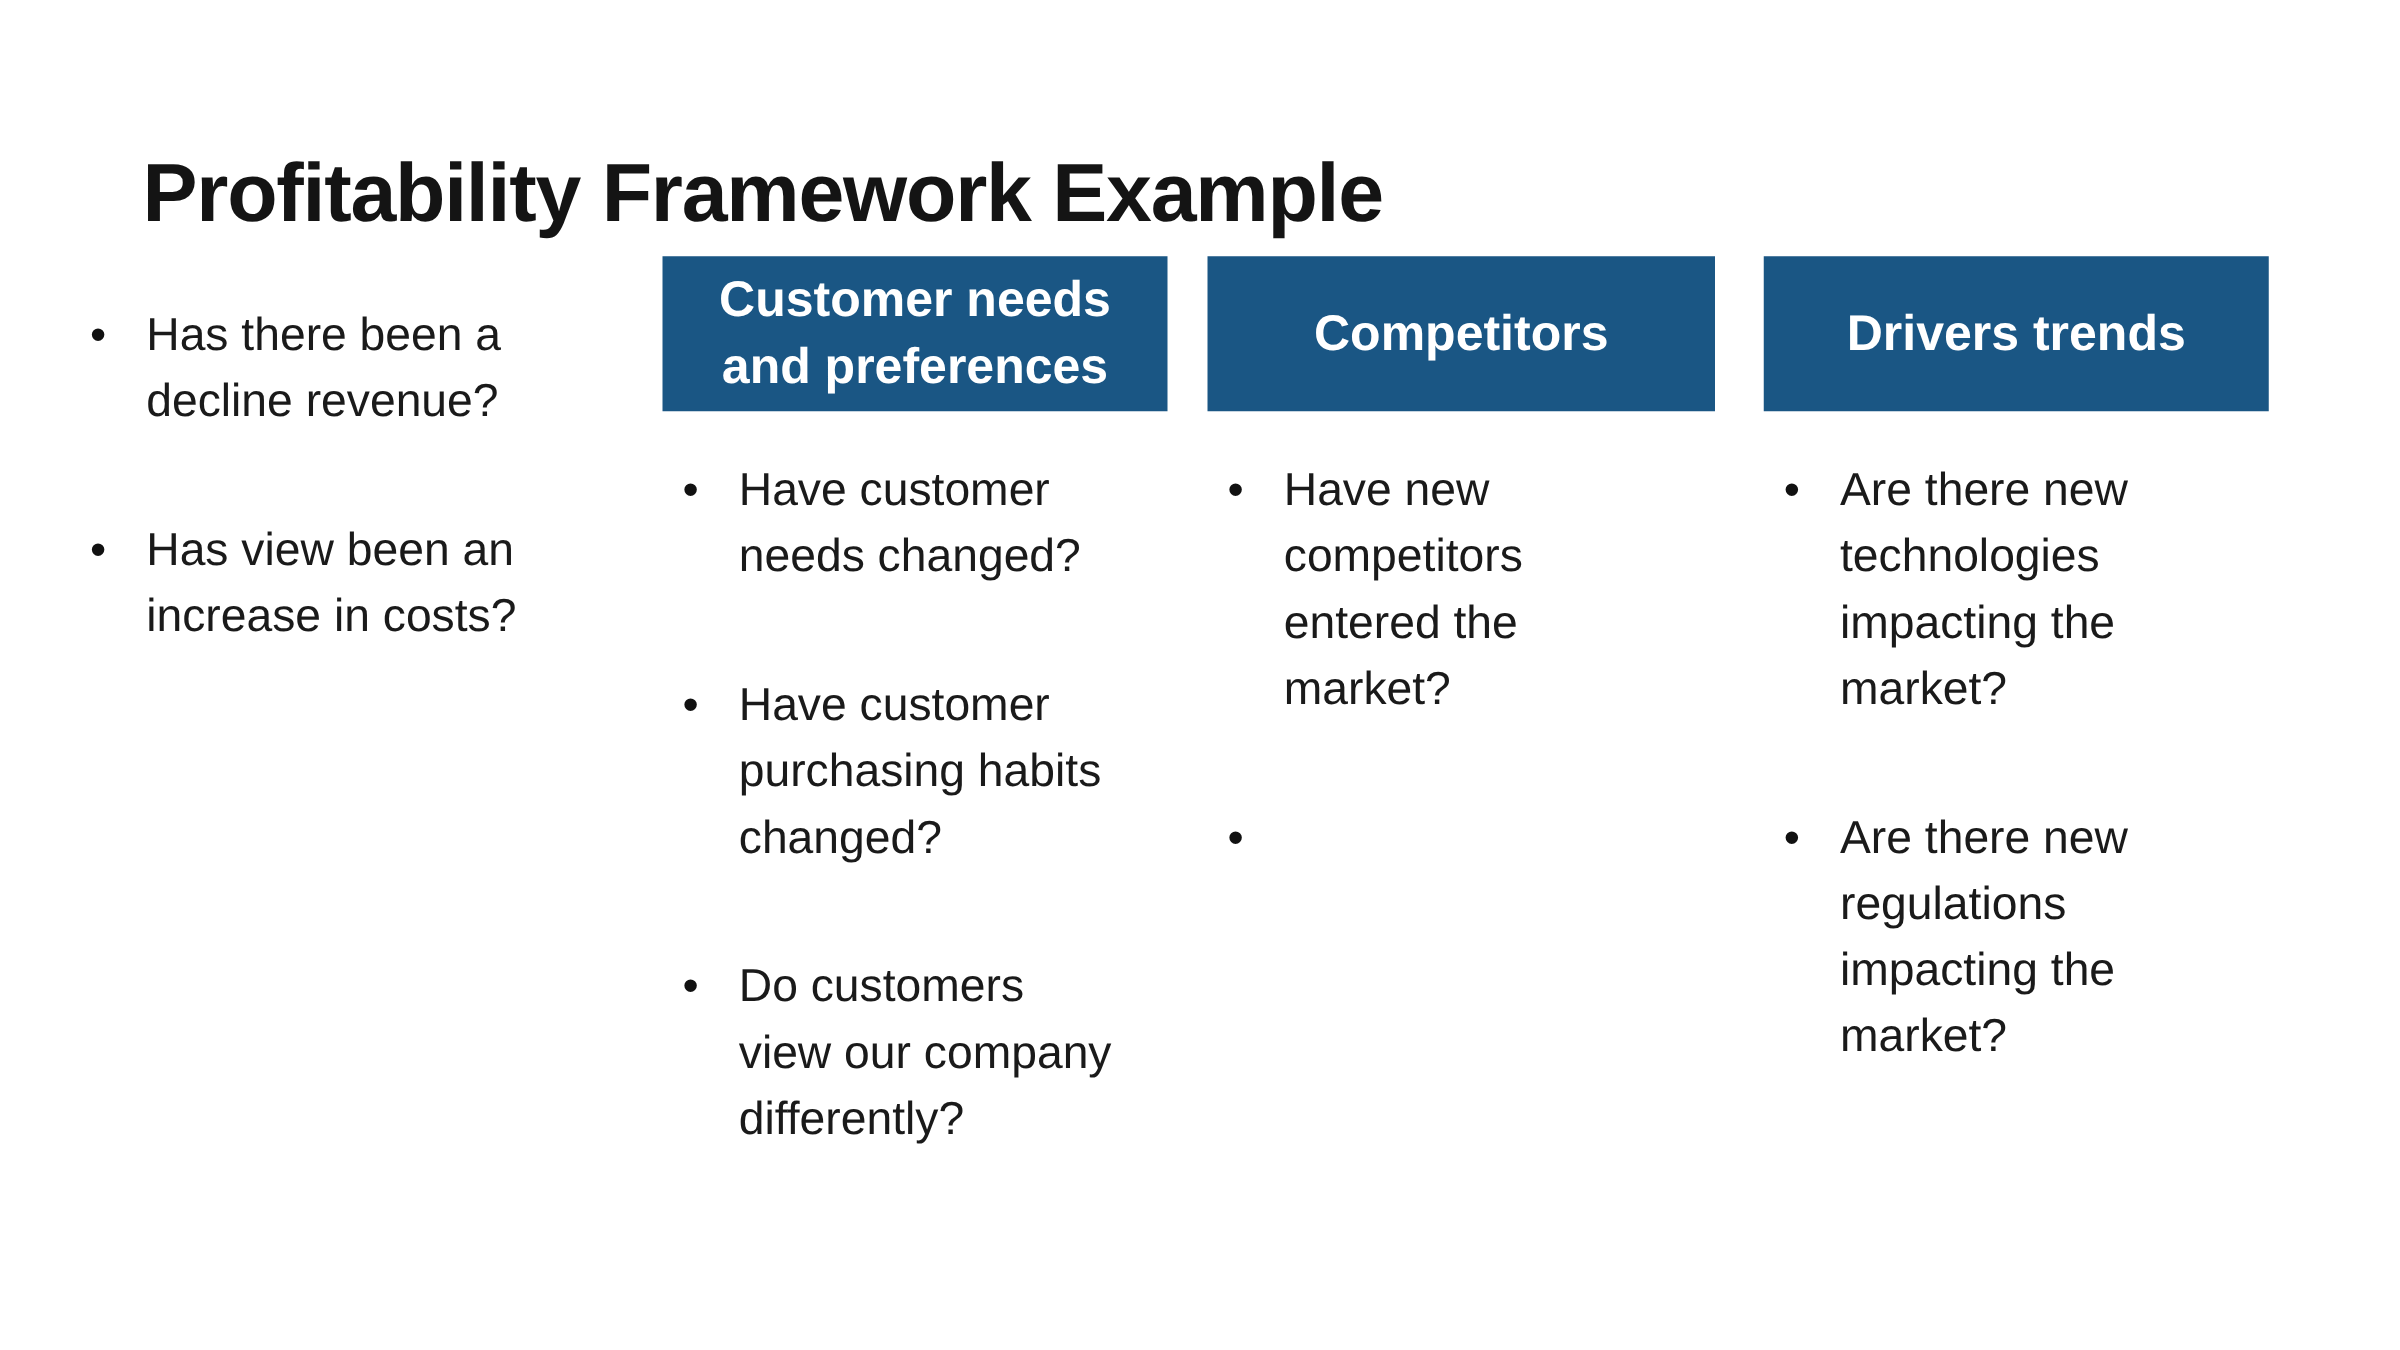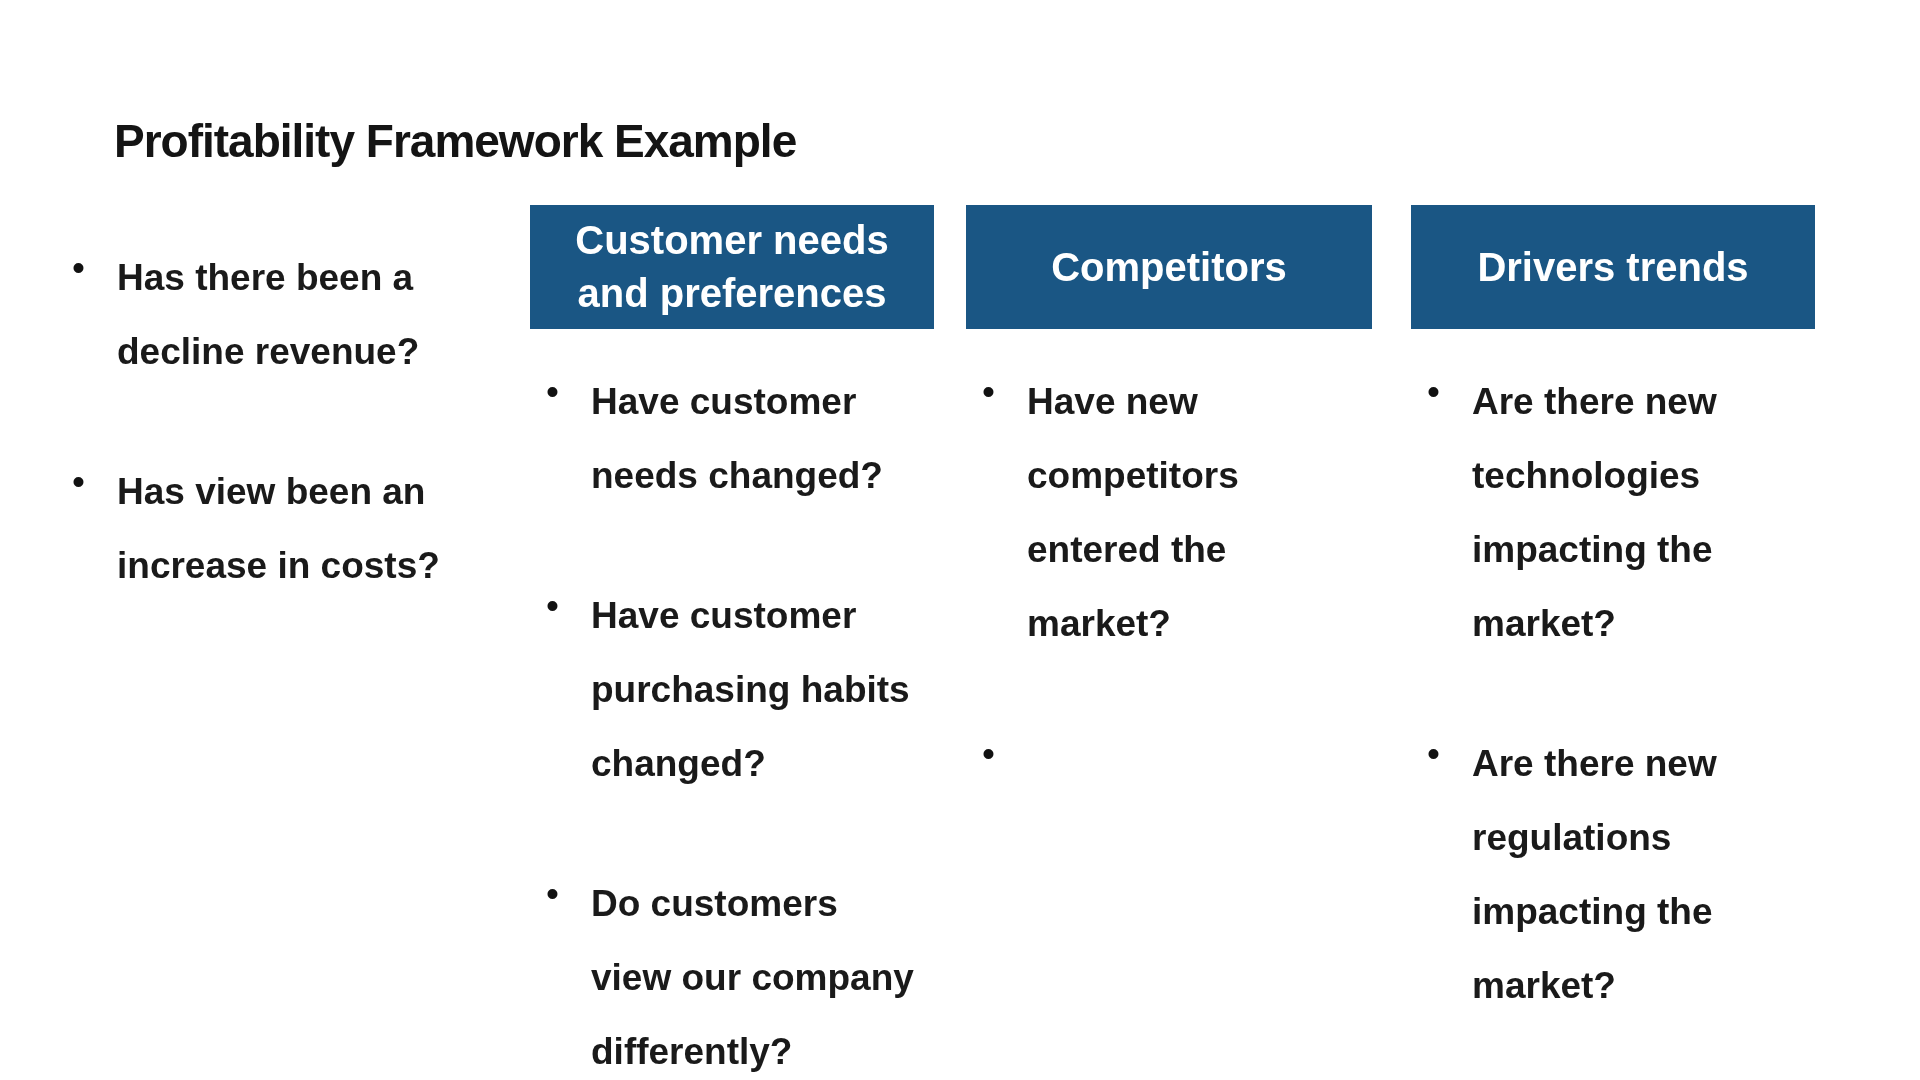--- a/index.html
+++ b/index.html
@@ -11,21 +11,21 @@
     height: 1080px;
     background: #ffffff;
     font-family: "Liberation Sans", sans-serif;
     position: relative;
     overflow: hidden;
   }
   .slide-title {
     position: absolute;
     left: 114px;
     top: 70px;
-    font-size: 46px;
+    font-size: 66px;
     line-height: 80px;
     font-weight: 700;
     letter-spacing: -1px;
     color: #141414;
     white-space: nowrap;
   }
   .column {
     position: absolute;
     top: 205px;
   }
@@ -60,24 +60,23 @@
   .bullet-dot {
     flex: 0 0 45px;
     width: 45px;
     font-size: 37px;
     line-height: 53px;
     color: #111111;
   }
   .bullet-text {
     flex: 1 1 auto;
     font-size: 37px;
-    line-height: 74px;
+    line-height: 53px;
     color: #1a1a1a;
     white-space: pre-line;
-    font-weight: bold;
   }
 </style>
 </head>
 <body>
 
 <h1 class="slide-title">Profitability Framework Example</h1>
 
 <section class="column col-0">
   <div class="bullet-list">
     <div class="bullet-item">

